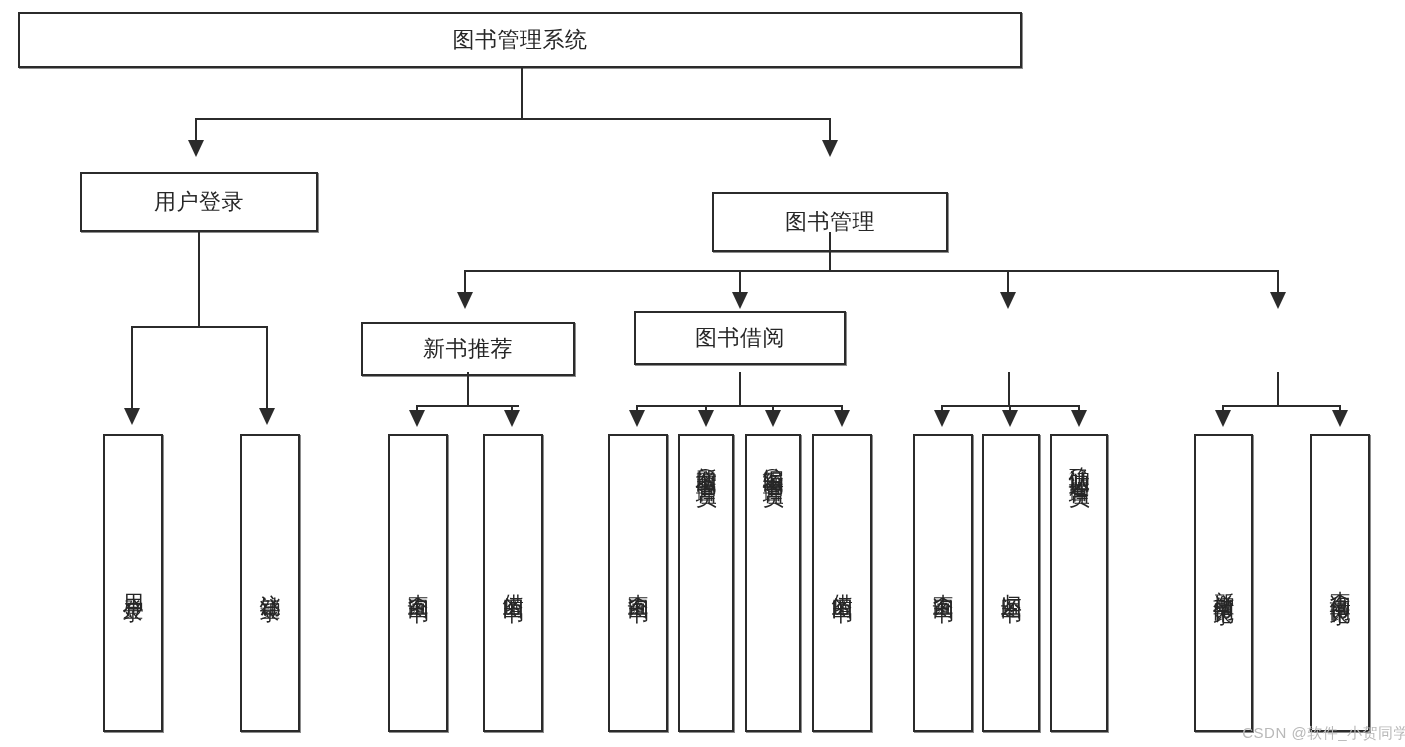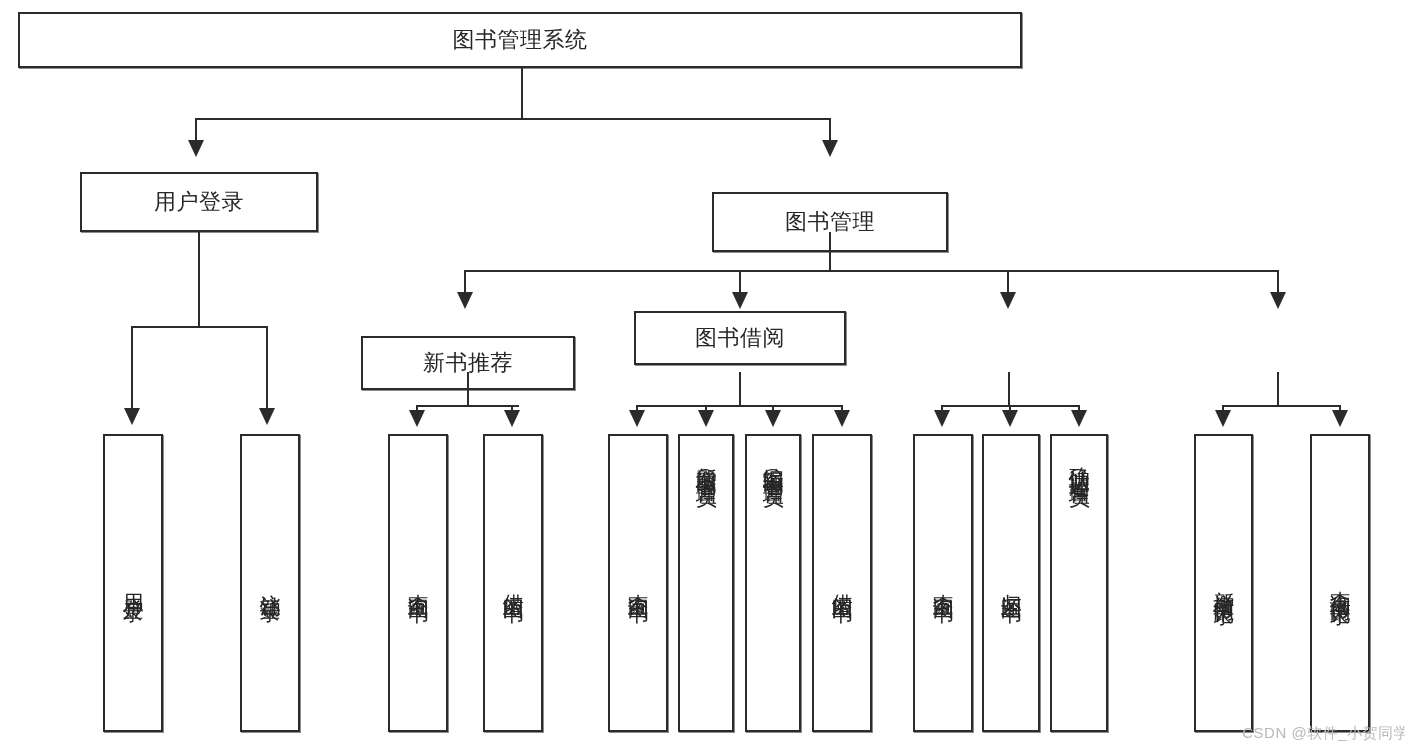--- a/index.html
+++ b/index.html
@@ -113,21 +113,21 @@
   <div class="ln h" style="left:464px; top:270px; width:813px; height:2px;"></div>
   <div class="ln v" style="left:464px; top:270px; width:2px; height:24px;"></div>
   <div class="arrow" style="left:457px; top:292px;"></div>
   <div class="ln v" style="left:739px; top:270px; width:2px; height:24px;"></div>
   <div class="arrow" style="left:732px; top:292px;"></div>
   <div class="ln v" style="left:1007px; top:270px; width:2px; height:24px;"></div>
   <div class="arrow" style="left:1000px; top:292px;"></div>
   <div class="ln v" style="left:1277px; top:270px; width:2px; height:24px;"></div>
   <div class="arrow" style="left:1270px; top:292px;"></div>
 
-  <div class="node" style="left:361px; top:336px; width:214px; height:54px;">
+  <div class="node" style="left:361px; top:322px; width:214px; height:54px;">
     <span class="lbl">新书推荐</span>
   </div>
   <div class="node" style="left:634px; top:311px; width:212px; height:54px;">
     <span class="lbl">图书借阅</span>
   </div>
 
   <div class="ln v" style="left:467px; top:372px; width:2px; height:34px;"></div>
   <div class="ln h" style="left:416px; top:405px; width:103px; height:2px;"></div>
   <div class="ln v" style="left:416px; top:405px; width:2px; height:7px;"></div>
   <div class="arrow" style="left:409px; top:410px;"></div>

